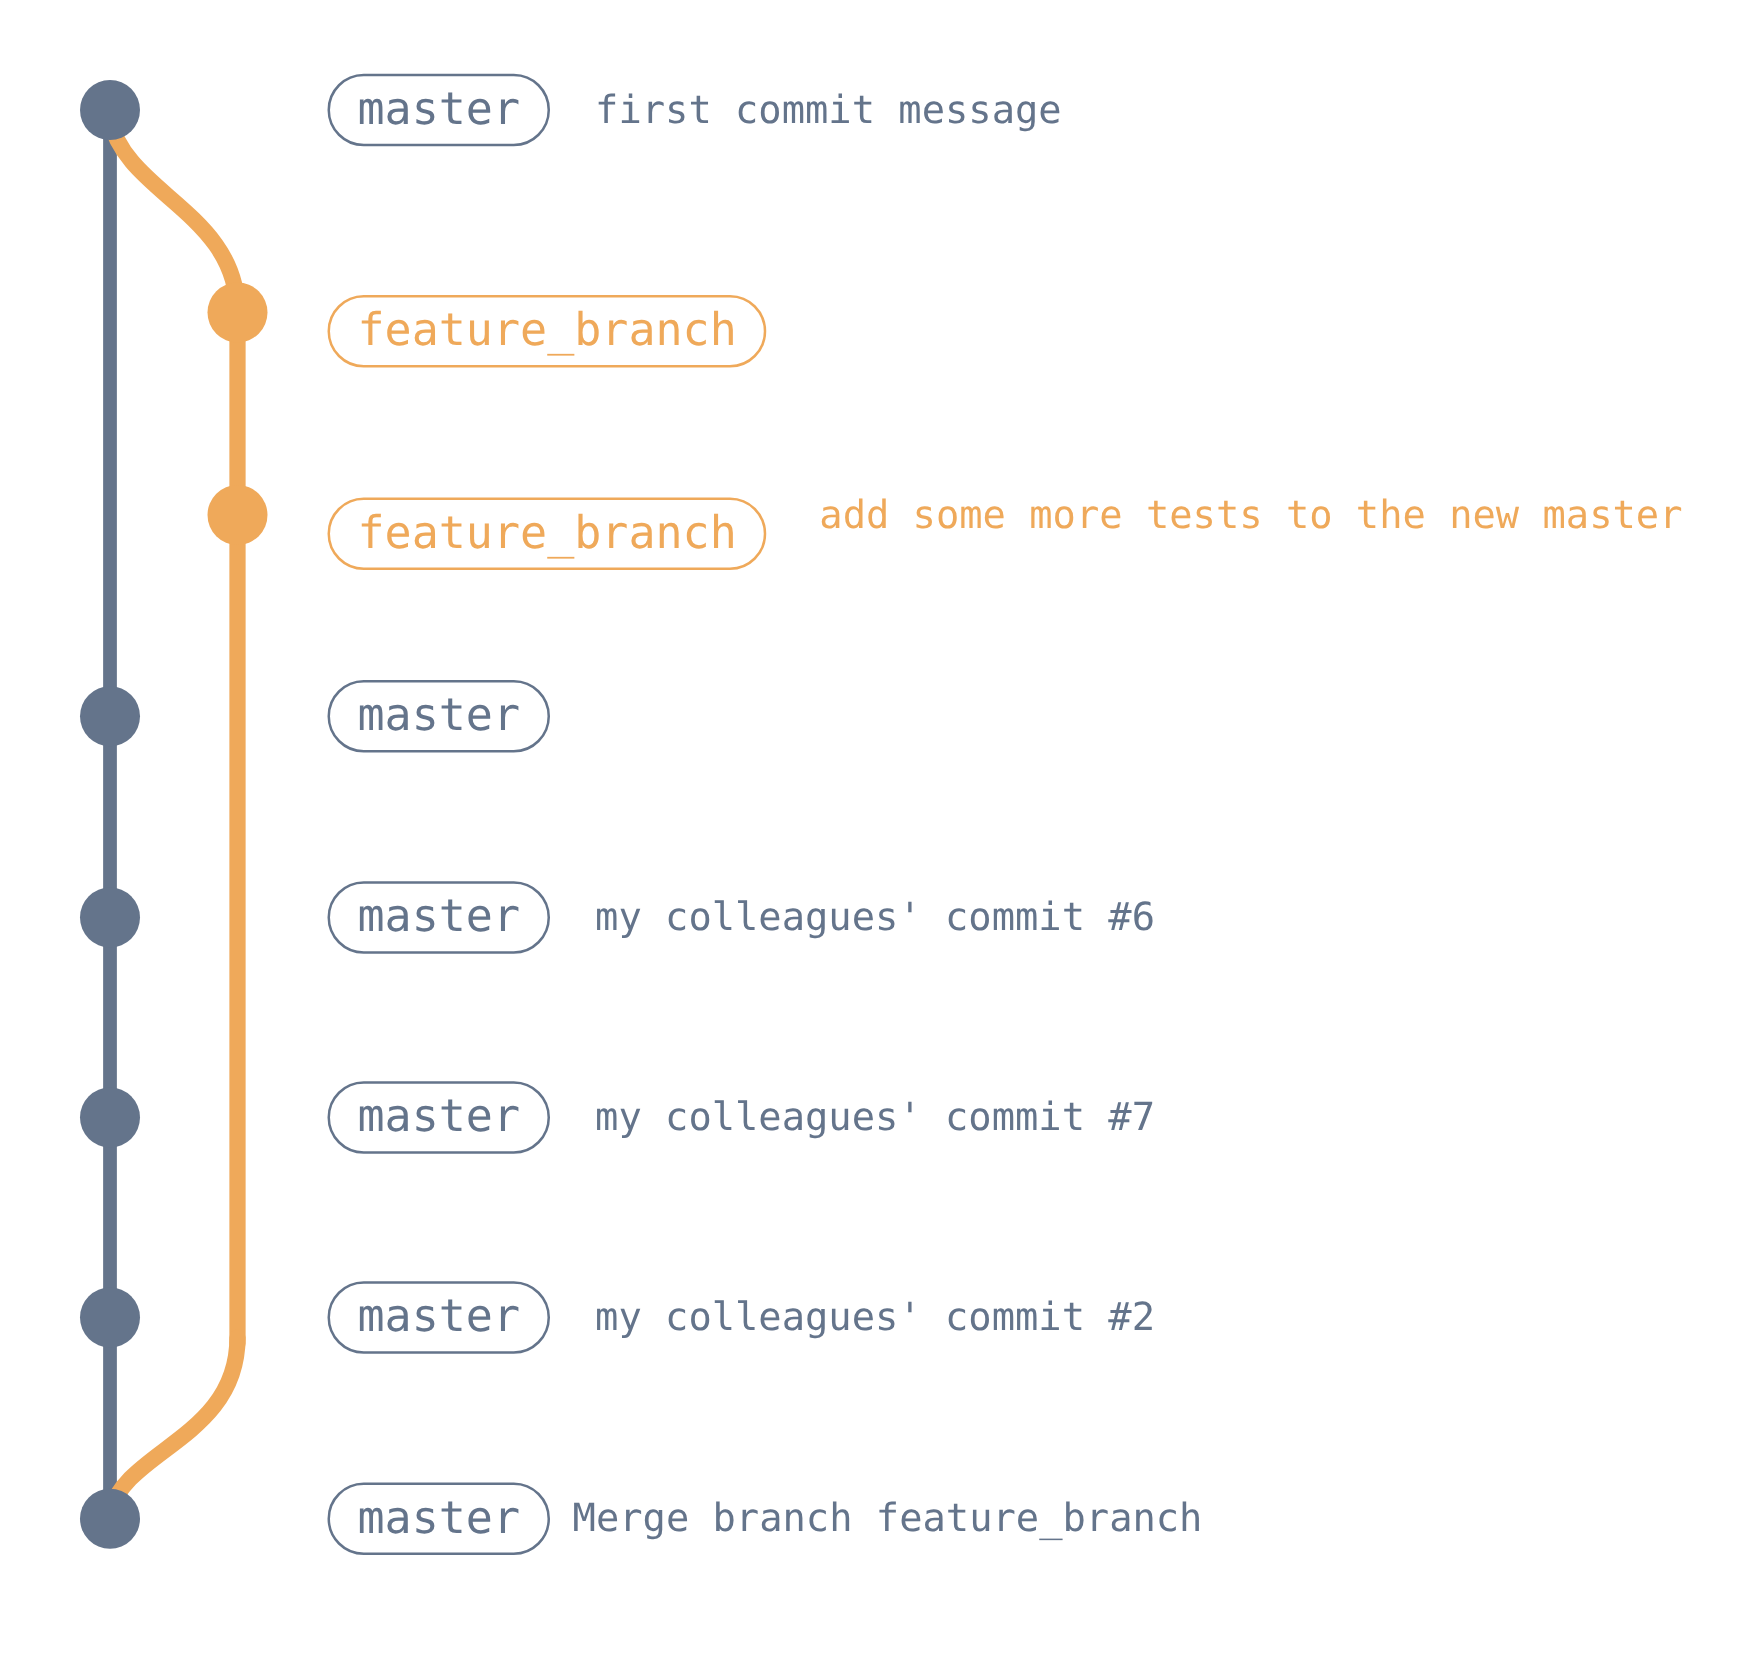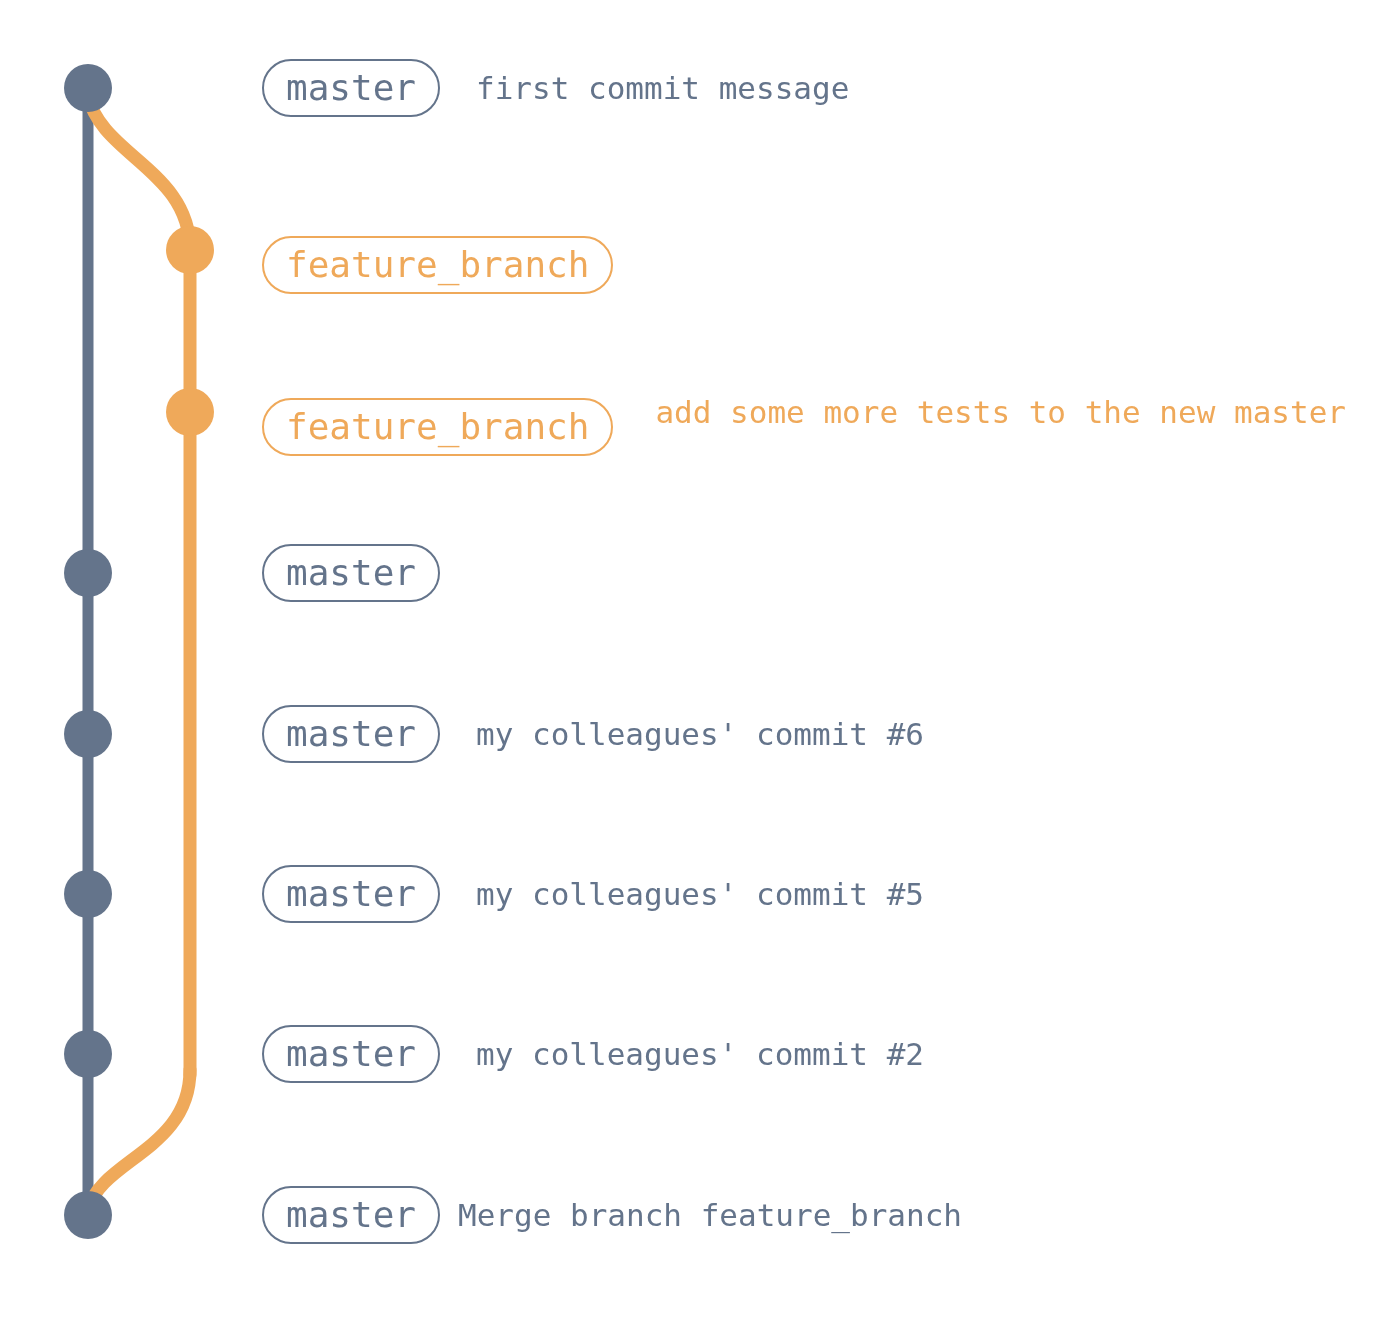--- a/index.html
+++ b/index.html
@@ -126,21 +126,21 @@
 
     <div class="commit-row" style="top:702px;">
       <span class="branch-badge">master</span>
       <span class="msg-gap-master"></span>
       <span class="commit-message">my colleagues' commit #6</span>
     </div>
 
     <div class="commit-row" style="top:862px;">
       <span class="branch-badge">master</span>
       <span class="msg-gap-master"></span>
-      <span class="commit-message">my colleagues' commit #5</span>
+      <span class="commit-message">my colleagues' commit #7</span>
     </div>
 
     <div class="commit-row" style="top:1022px;">
       <span class="branch-badge">master</span>
       <span class="msg-gap-master"></span>
       <span class="commit-message">my colleagues' commit #2</span>
     </div>
 
     <div class="commit-row" style="top:1183px;">
       <span class="branch-badge">master</span>

